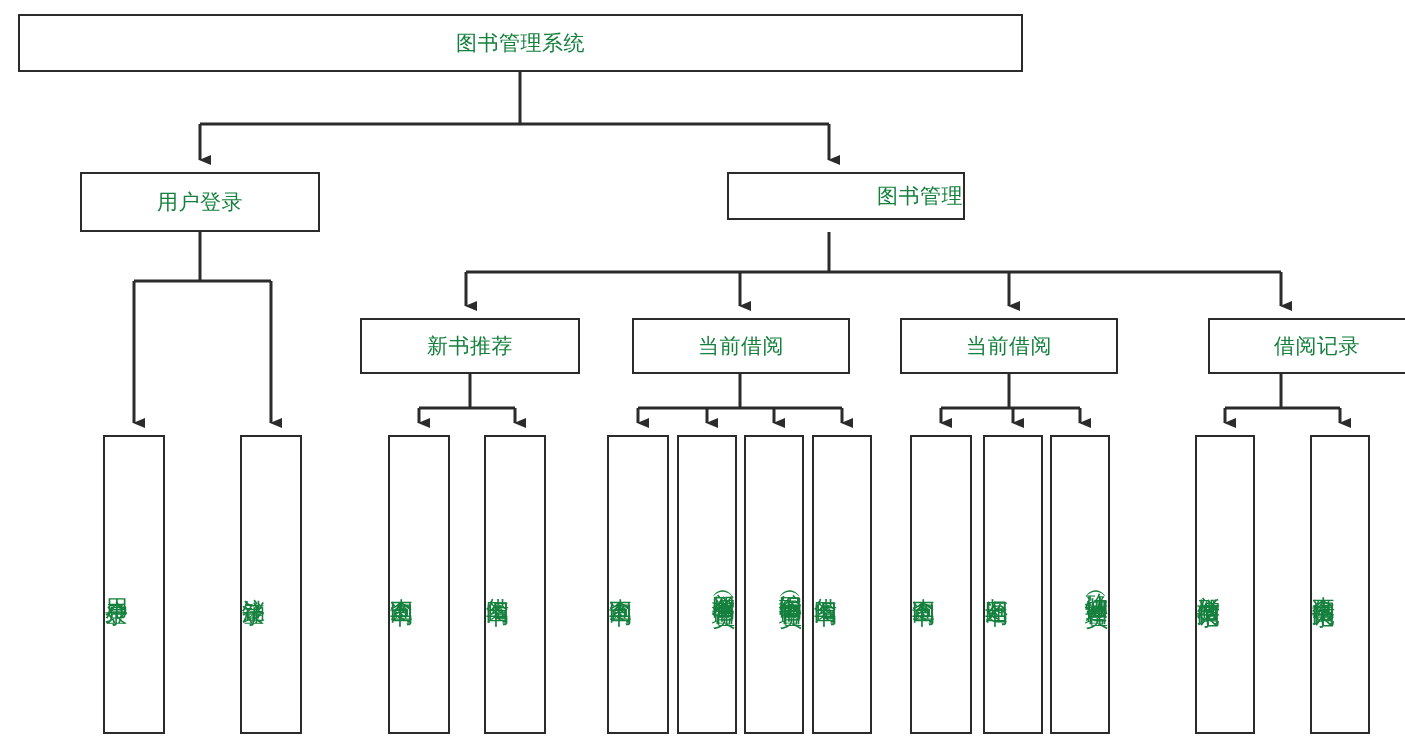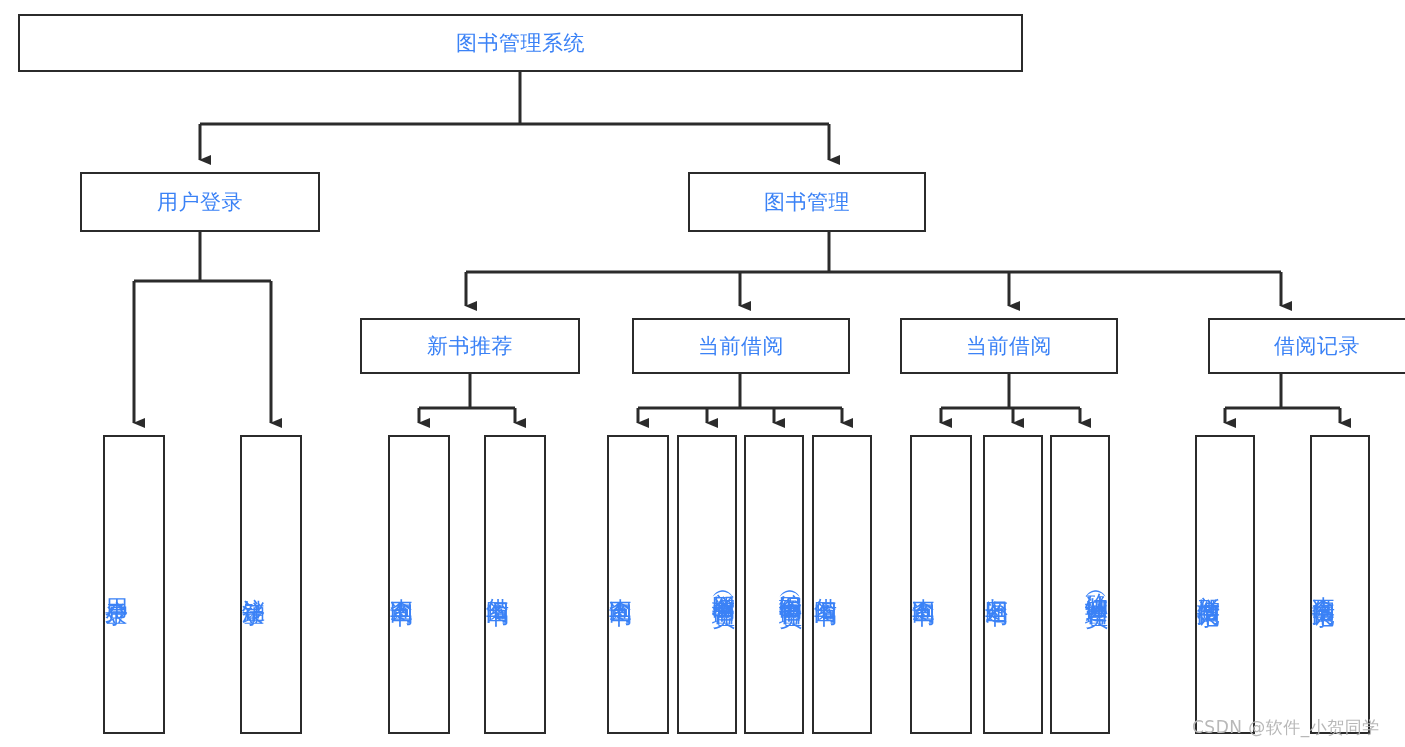--- a/index.html
+++ b/index.html
@@ -27,21 +27,21 @@
     height: 747px;
   }
   .node {
     position: absolute;
     box-sizing: border-box;
     background: #ffffff;
     border: 2px solid #2b2b2b;
     display: flex;
     align-items: center;
     justify-content: center;
-    color: #3b82f6;
+    color: #15803d;
   }
   .node.horiz {
     font-size: 21px;
     letter-spacing: 0.5px;
   }
   .node.vert {
     writing-mode: vertical-rl;
     text-orientation: upright;
     font-size: 23px;
     letter-spacing: 2px;
@@ -120,21 +120,21 @@
     </g>
   </svg>
 
   <div class="node horiz" style="left:18px; top:14px; width:1005px; height:58px;">
     <span>图书管理系统</span>
   </div>
 
   <div class="node horiz" style="left:80px; top:172px; width:240px; height:60px;">
     <span>用户登录</span>
   </div>
-  <div class="node horiz" style="left:688px; top:172px; width:238px; height:60px;">
+  <div class="node horiz" style="left:727px; top:172px; width:238px; height:48px;justify-content:flex-end;">
     <span>图书管理</span>
   </div>
 
   <div class="node horiz" style="left:360px; top:318px; width:220px; height:56px;">
     <span>新书推荐</span>
   </div>
   <div class="node horiz" style="left:632px; top:318px; width:218px; height:56px;">
     <span>当前借阅</span>
   </div>
   <div class="node horiz" style="left:900px; top:318px; width:218px; height:56px;text-align:center;">
@@ -177,15 +177,14 @@
   <div class="node vert align-top" style="left:1050px; top:435px; width:60px; height:299px;">
     <span>确认归还（管理员）</span>
   </div>
   <div class="node vert align-bottom" style="left:1195px; top:435px; width:60px; height:299px;">
     <span>新增借阅记录</span>
   </div>
   <div class="node vert align-bottom" style="left:1310px; top:435px; width:60px; height:299px;">
     <span>查询借阅记录</span>
   </div>
 
-  <div class="watermark" style="left:1192px; top:716px;">CSDN @软件_小贺同学</div>
 
 </div>
 
 </body></html>

